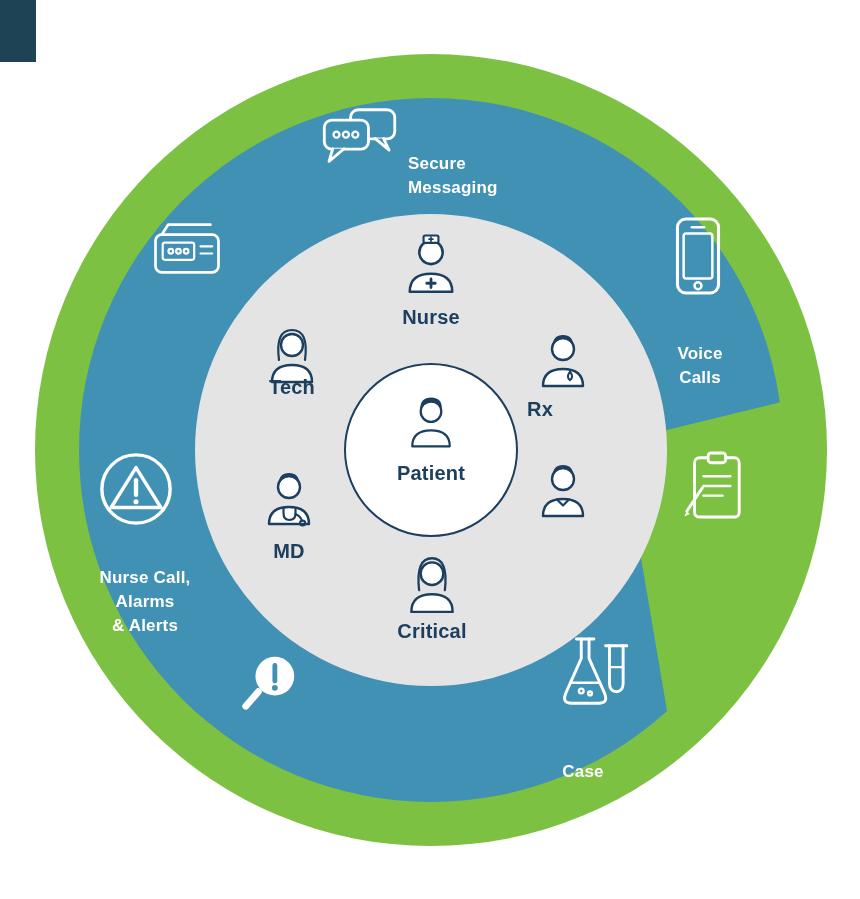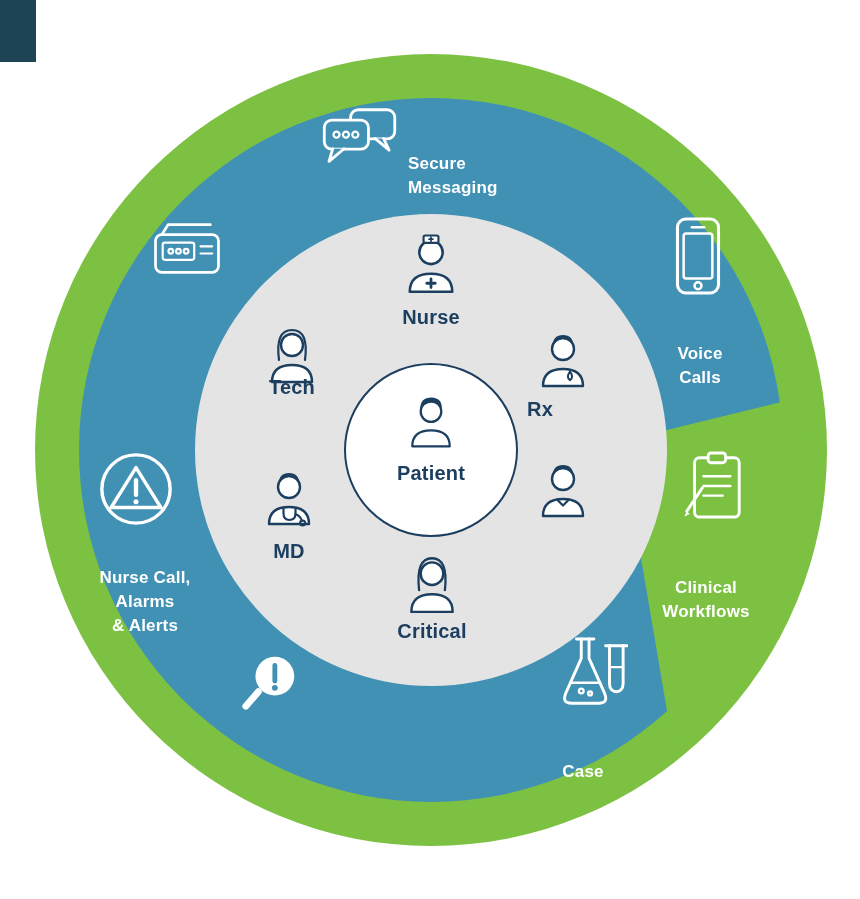--- a/index.html
+++ b/index.html
@@ -92,22 +92,20 @@
     <svg viewBox="0 0 68 72">
       <rect x="15" y="8" width="46" height="61" rx="5" class="wst"></rect>
       <rect x="29" y="3" width="18" height="10" rx="3" class="gfill"></rect>
       <line x1="24" y1="27" x2="52" y2="27" class="wst2"></line>
       <line x1="24" y1="37" x2="52" y2="37" class="wst2"></line>
       <line x1="24" y1="47" x2="44" y2="47" class="wst2"></line>
       <path d="M7 63 L23 39" class="wst"></path>
       <path d="M7 63 l-2.5 5.5 5.5 -2.5 z" class="wfill"></path>
     </svg>
   </div>
-  <div class="lbl white ctr" style="left:638px;top:536px;width:136px">Clinical
-Workflows</div>
 
   <div class="icon" style="left:554px;top:634px;width:74px;height:78px">
     <svg viewBox="0 0 76 80">
       <path d="M28 5 V25 L12 61 Q8 71 18 71 H46 Q56 71 52 61 L36 25 V5" class="wst"></path>
       <line x1="23" y1="5" x2="41" y2="5" class="wst"></line>
       <line x1="17" y1="50" x2="47" y2="50" class="wst2"></line>
       <circle cx="28" cy="58.5" r="2.4" class="wst2"></circle>
       <circle cx="37" cy="61" r="2" class="wst2"></circle>
       <path d="M57 12 V51 C57 62 71 62 71 51 V12" class="wst"></path>
       <line x1="53" y1="12" x2="75" y2="12" class="wst"></line>

